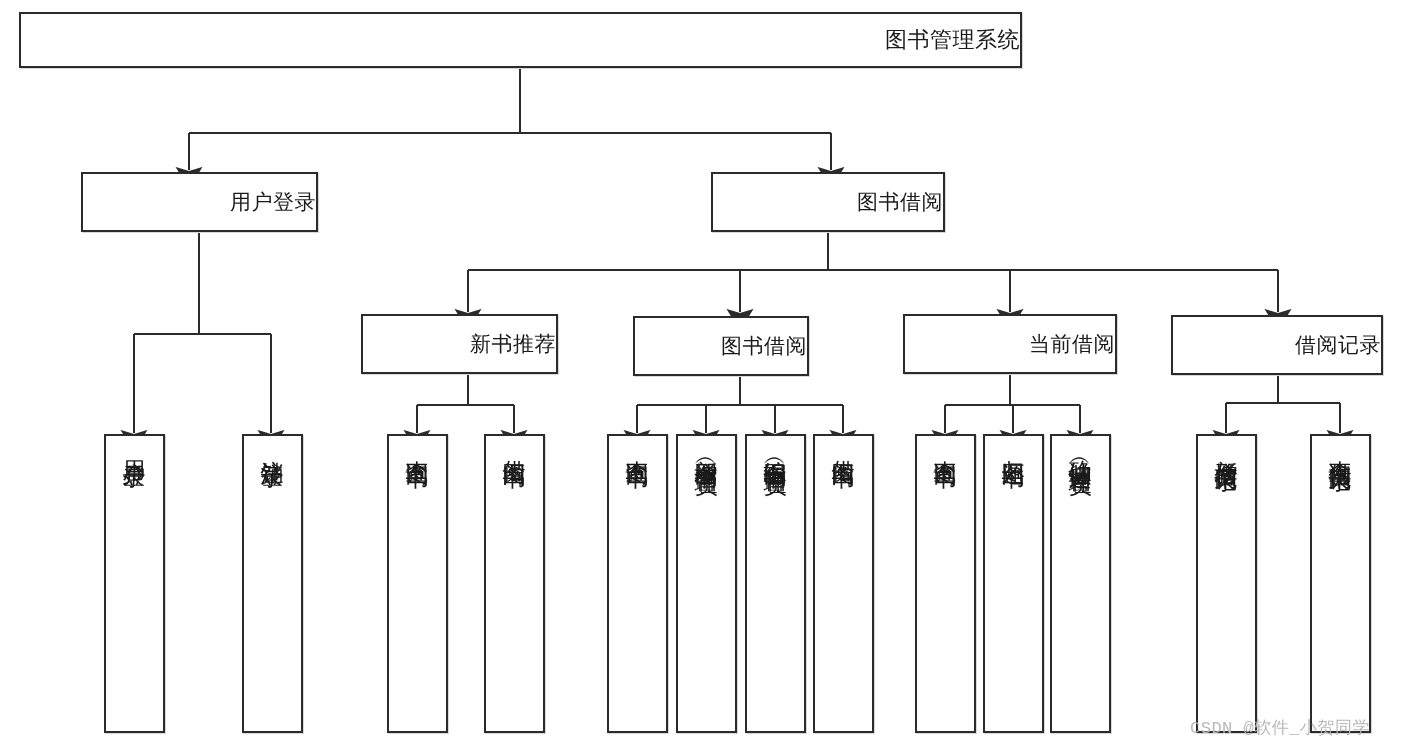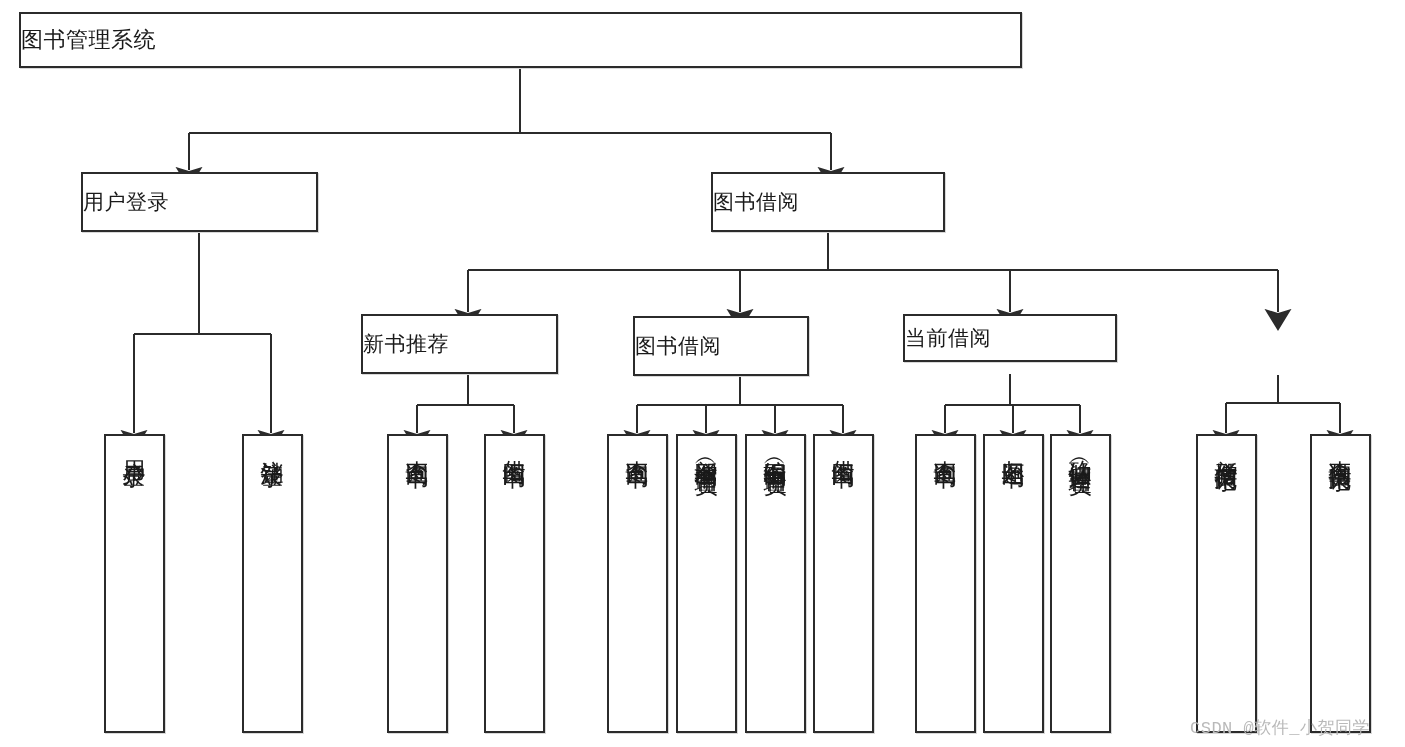--- a/index.html
+++ b/index.html
@@ -24,21 +24,21 @@
     height: 747px;
     pointer-events: none;
   }
   .node {
     position: absolute;
     box-sizing: border-box;
     background: #ffffff;
     border: 2px solid #2b2b2b;
     display: flex;
     align-items: center;
-    justify-content: flex-start;
+    justify-content: flex-end;
     color: #1a1a1a;
     box-shadow: 1px 1px 0 #d8d8d8;
   }
   .node .label {
     display: block;
     text-align: center;
     line-height: 1.18;
     letter-spacing: 0.5px;
   }
   
@@ -140,22 +140,25 @@
   <div class="node horiz" style="left:711px; top:172px; width:234px; height:60px;">
     <span class="label">图书借阅</span>
   </div>
 
   <div class="node horiz" style="left:361px; top:314px; width:197px; height:60px;">
     <span class="label">新书推荐</span>
   </div>
   <div class="node horiz" style="left:633px; top:316px; width:176px; height:60px;">
     <span class="label">图书借阅</span>
   </div>
-  <div class="node horiz" style="left:903px; top:314px; width:214px; height:48px;">
+  <div class="node horiz" style="left:903px; top:314px; width:214px; height:60px;">
     <span class="label">当前借阅</span>
+  </div>
+  <div class="node horiz" style="left:1171px; top:315px; width:212px; height:60px;">
+    <span class="label">借阅记录</span>
   </div>
 
   <div class="node vert" style="left:104px; top:434px; width:61px; height:299px;">
     <span class="label">用户登录</span>
   </div>
   <div class="node vert" style="left:242px; top:434px; width:61px; height:299px;">
     <span class="label">注销登录</span>
   </div>
 
   <div class="node vert" style="left:387px; top:434px; width:61px; height:299px;">

